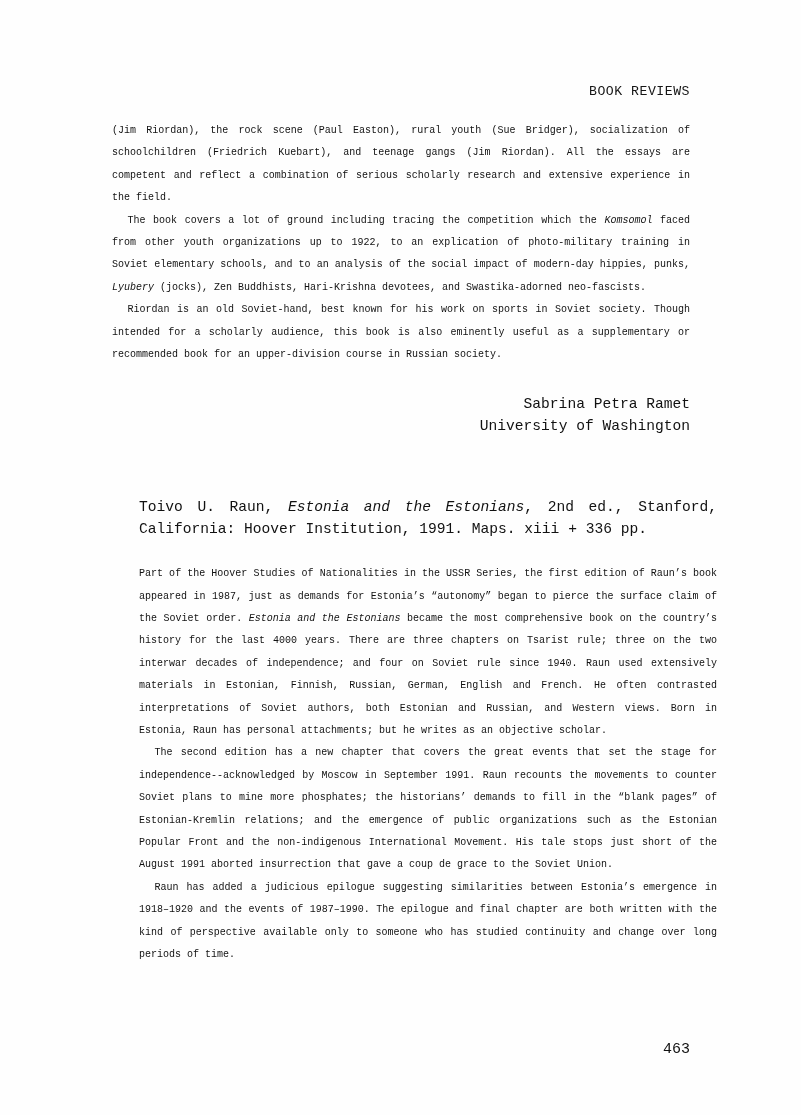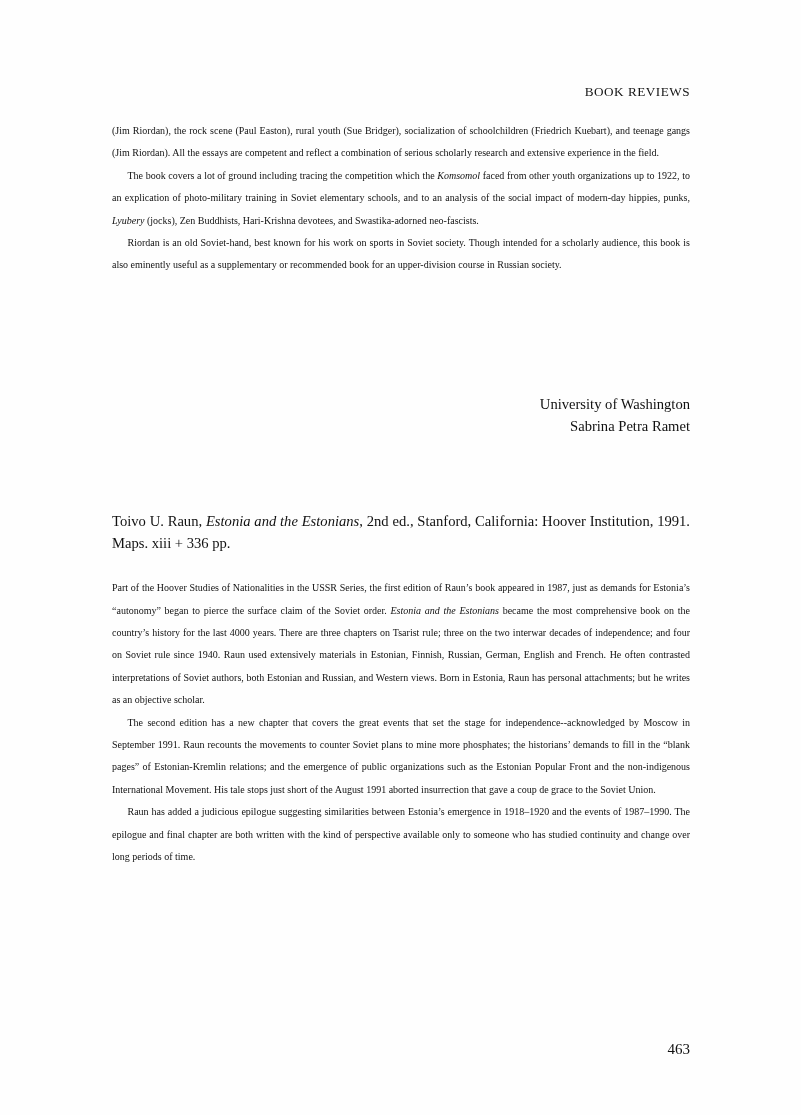--- a/index.html
+++ b/index.html
@@ -17,20 +17,21 @@
     position: relative;
   }
 
   .page {
     position: absolute;
     left: 0;
     top: 0;
     width: 801px;
     height: 1115px;
     background: #fefefe;
+    font-family: Liberation Mono, monospace;
   }
 
   .running-head {
     position: absolute;
     left: 112px;
     top: 84px;
     width: 578px;
     text-align: right;
     font-size: 13.2px;
     letter-spacing: 0.5px;
@@ -38,21 +39,21 @@
     line-height: 1.2;
   }
 
   .review {
     position: absolute;
     left: 112px;
     width: 578px;
   }
 
   #review-1 { top: 120px; }
-  #review-2 { top: 510px; }
+  #review-2 { top: 496px; margin-left: 27px; }
 
   p.para {
     margin: 0;
     font-size: 10px;
     line-height: 22.4px;
     text-align: justify;
     text-justify: inter-word;
     -webkit-hyphens: none;
     hyphens: none;
     color: #111111;
@@ -113,22 +114,22 @@
   <div class="review" id="review-1">
 
     <p class="para"><span>(Jim Riordan), the rock scene (Paul Easton), rural youth (Sue Bridger), socialization of schoolchildren (Friedrich Kuebart), and teenage gangs (Jim Riordan). All the essays are competent and reflect a combination of serious scholarly research and extensive experience in the field.</span></p>
 
     <p class="para indent"><span>The book covers a lot of ground including tracing the competition which the </span><em class="ital">Komsomol</em><span> faced from other youth organizations up to 1922, to an explication of photo-military training in Soviet elementary schools, and to an analysis of the social impact of modern-day hippies, punks, </span><em class="ital">Lyubery</em><span> (jocks), Zen Buddhists, Hari-Krishna devotees, and Swastika-adorned neo-fascists.</span></p>
 
     <p class="para indent"><span>Riordan is an old Soviet-hand, best known for his work on sports in Soviet society. Though intended for a scholarly audience, this book is also eminently useful as a supplementary or recommended book for an upper-division course in Russian society.</span></p>
   </div>
 
   <div class="signature">
+    <div>Sabrina Petra Ramet</div>
     <div>University of Washington</div>
-    <div>Sabrina Petra Ramet</div>
   </div>
 
   <div class="review" id="review-2">
 
     <p class="citation"><span>Toivo U. Raun, </span><em class="ital">Estonia and the Estonians</em><span>, 2nd ed., Stanford, California: Hoover Institution, 1991. Maps. xiii  +  336 pp.</span></p>
 
     <p class="para" style="margin-top:22.4px;"><span>Part of the Hoover Studies of Nationalities in the USSR Series, the first edition of Raun’s book appeared in 1987, just as demands for Estonia’s “autonomy” began to pierce the surface claim of the Soviet order. </span><em class="ital">Estonia and the Estonians</em><span> became the most comprehensive book on the country’s history for the last 4000 years. There are three chapters on Tsarist rule; three on the two interwar decades of independence; and four on Soviet rule since 1940. Raun used extensively materials in Estonian, Finnish, Russian, German, English and French. He often contrasted interpretations of Soviet authors, both Estonian and Russian, and Western views. Born in Estonia, Raun has personal attachments; but he writes as an objective scholar.</span></p>
 
     <p class="para indent"><span>The second edition has a new chapter that covers the great events that set the stage for independence--acknowledged by Moscow in September 1991. Raun recounts the movements to counter Soviet plans to mine more phosphates; the historians’ demands to fill in the “blank pages” of Estonian-Kremlin relations; and the emergence of public organizations such as the Estonian Popular Front and the non-indigenous International Movement. His tale stops just short of the August 1991 aborted insurrection that gave a coup de grace to the Soviet Union.</span></p>
 

